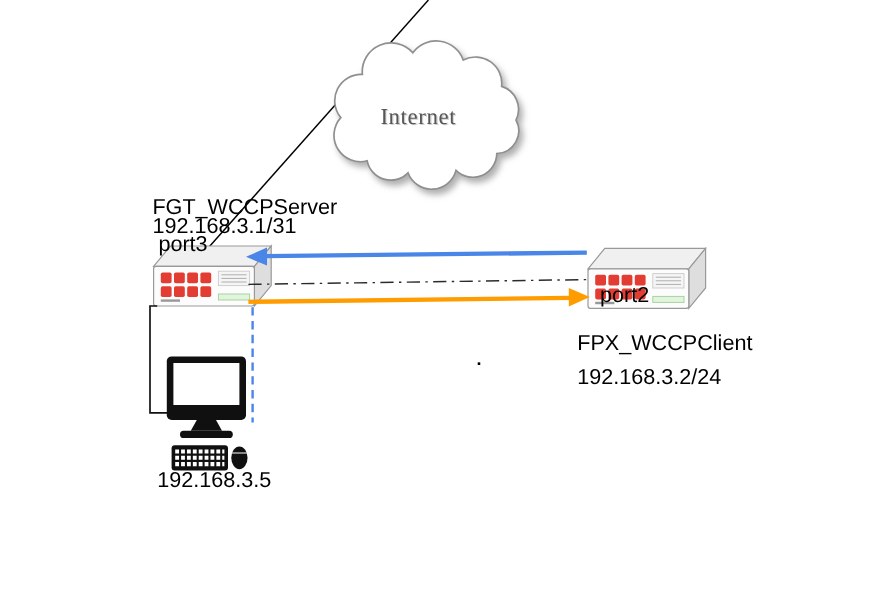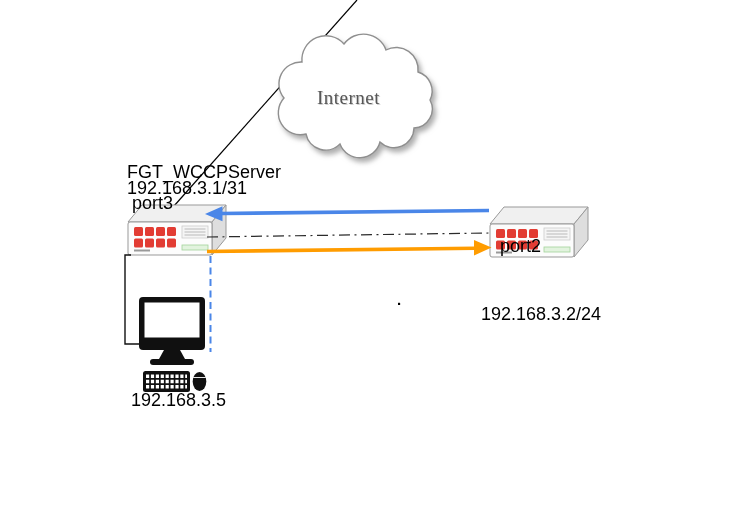--- a/index.html
+++ b/index.html
@@ -133,18 +133,19 @@
     </g>
   </svg>
 
   <div class="cloud-lbl" style="left:317px; top:87px;">Internet</div>
 
   <div class="lbl" style="left:127px; top:162px;">FGT_WCCPServer</div>
   <div class="lbl" style="left:127px; top:178px;">192.168.3.1/31</div>
   <div class="lbl" style="left:132px; top:193px;">port3</div>
 
   <div class="lbl" style="left:500px; top:196px;margin-top:40px;">port2</div>
+  <div class="lbl" style="left:481px; top:276px;">FPX_WCCPClient</div>
   <div class="lbl" style="left:481px; top:304px;">192.168.3.2/24</div>
 
   <div class="lbl" style="left:131px; top:390px;">192.168.3.5</div>
 
   <div class="dot" style="left:397px; top:291px;">.</div>
 </div>
 
 </body></html>

